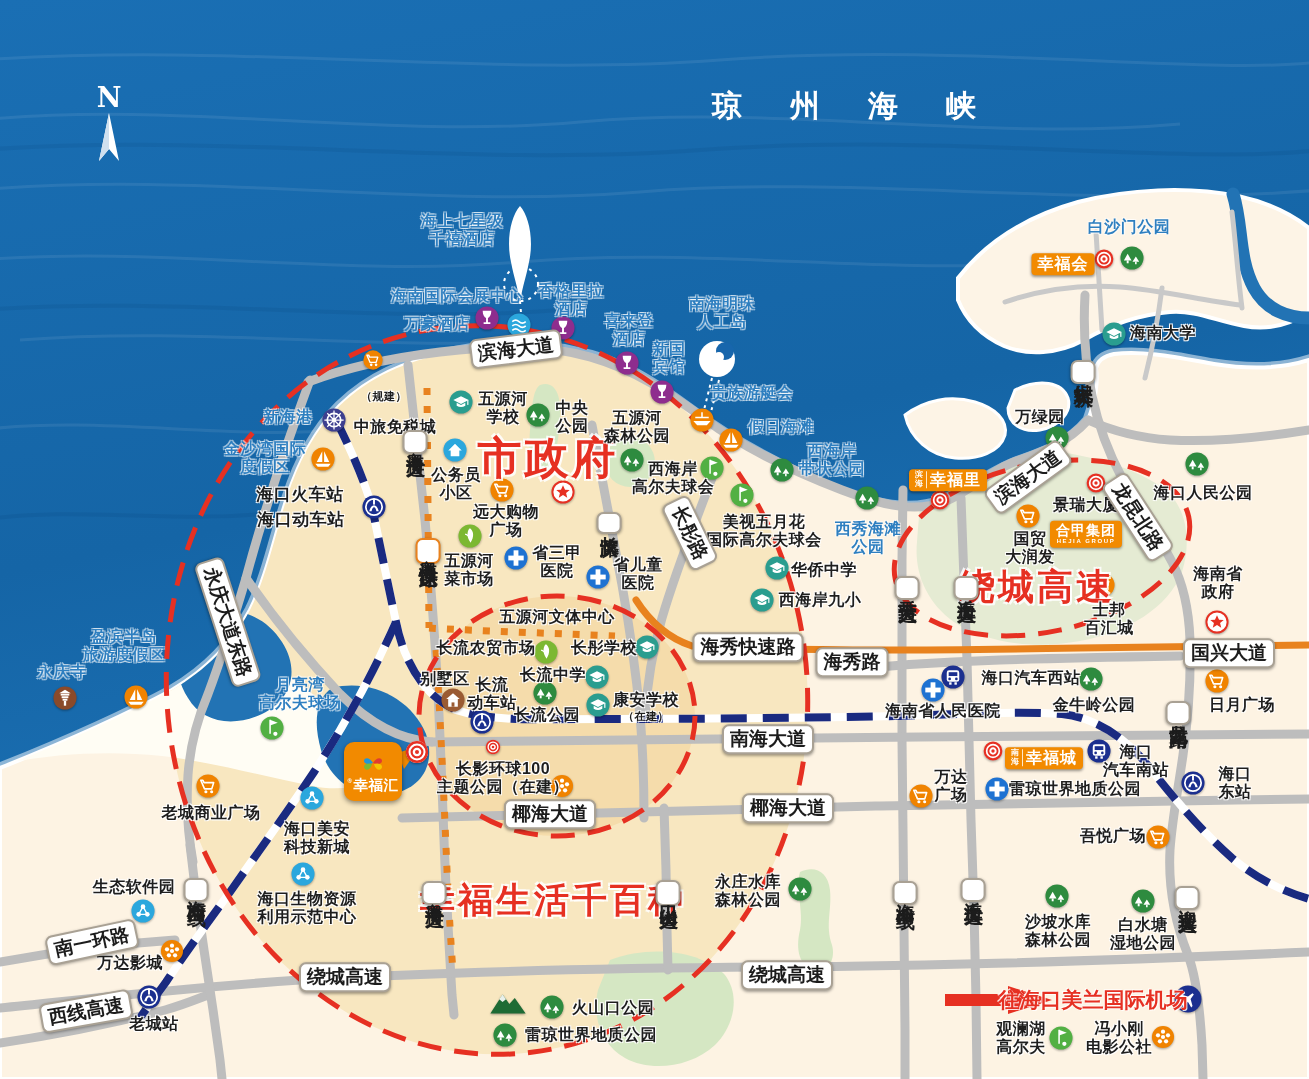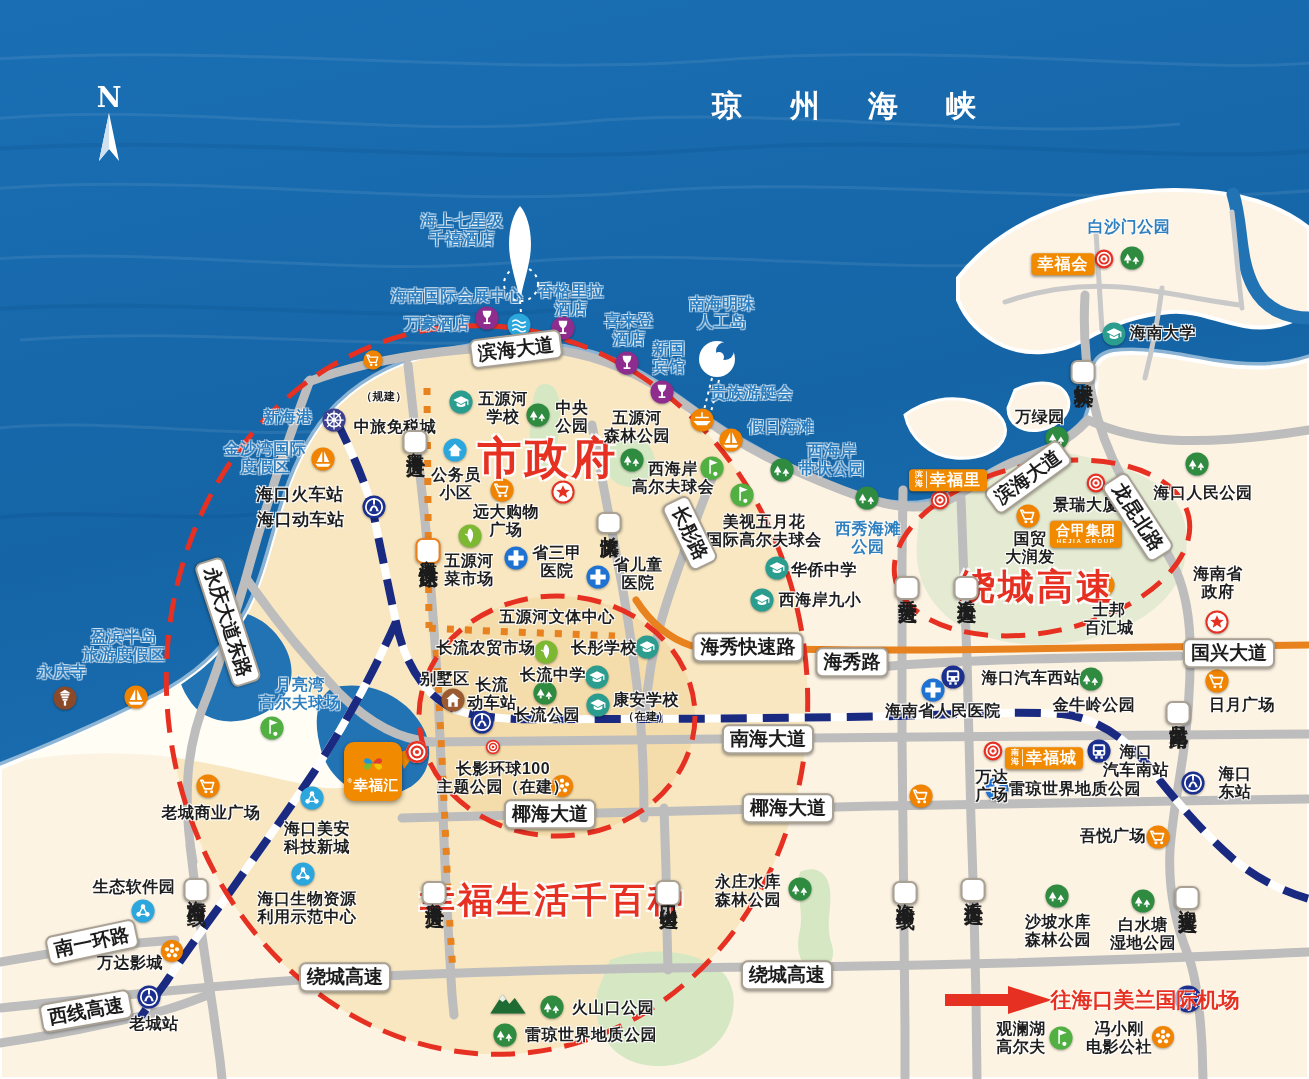--- a/index.html
+++ b/index.html
@@ -293,41 +293,41 @@
     <div class="lbl poi" style="left: 154px; top: 1024px;">老城站</div>
     <div class="lbl poi" style="left: 307px; top: 908px;">海口生物资源
 利用示范中心</div>
     <div class="lbl poi" style="left: 1023px; top: 678px; padding-left: 16px;">海口汽车西站</div>
     <div class="lbl poi" style="left: 1094px; top: 705px;">金牛岭公园</div>
     <div class="lbl poi" style="left: 943px; top: 711px;">海南省人民医院</div>
     <div class="lbl poi" style="left: 1242px; top: 705px;">日月广场</div>
     <div class="lbl poi" style="left: 1136px; top: 761px;">海口
 汽车南站</div>
     <div class="lbl poi" style="left: 1075px; top: 789px;">雷琼世界地质公园</div>
-    <div class="lbl poi" style="left: 992px; top: 786px;">万达
+    <div class="lbl poi" style="left: 951px; top: 786px;">万达
 广场</div>
     <div class="lbl poi" style="left: 1235px; top: 783px;">海口
 东站</div>
     <div class="lbl poi" style="left: 1113px; top: 836px;">吾悦广场</div>
     <div class="lbl poi" style="left: 1058px; top: 931px;">沙坡水库
 森林公园</div>
     <div class="lbl poi" style="left: 1143px; top: 934px;">白水塘
 湿地公园</div>
     <div class="lbl poi" style="left: 748px; top: 891px;">永庄水库
 森林公园</div>
     <div class="lbl poi" style="left: 613px; top: 1008px;">火山口公园</div>
     <div class="lbl poi" style="left: 591px; top: 1035px;">雷琼世界地质公园</div>
     <div class="lbl poi" style="left: 1021px; top: 1038px;">观澜湖
 高尔夫</div>
     <div class="lbl poi" style="left: 1119px; top: 1038px;">冯小刚
 电影公社</div>
     <div class="area" style="font-size: 44px; left: 548px; top: 458px;">市政府</div>
     <div class="area" style="font-size: 36px; left: 1037px; top: 587px;">绕城高速</div>
     <div class="area" style="font-size: 35px; left: 553px; top: 900px;">幸福生活千百种</div>
-    <div class="airlbl" style="left: 1145px; top: 1000px;">往海口美兰国际机场</div>
+    <div class="airlbl" style="left: 1093px; top: 1000px;">往海口美兰国际机场</div>
     <div class="rpill" style="left: 516px; top: 349px; transform: translate(-50%, -50%) rotate(-7deg);">滨海大道</div>
     <div class="rpill" style="left: 1028px; top: 477px; transform: translate(-50%, -50%) rotate(-36deg);">滨海大道</div>
     <div class="rpill vert" style="left: 415px; top: 442px; transform: translate(-50%, -50%) rotate(0deg);">粤海大道</div>
     <div class="rpill vert accent" style="left: 428px; top: 551px; transform: translate(-50%, -50%) rotate(0deg);">粤海快速路</div>
     <div class="rpill vert" style="left: 434px; top: 893px; transform: translate(-50%, -50%) rotate(0deg);">粤海大道</div>
     <div class="rpill vert" style="left: 609px; top: 523px; transform: translate(-50%, -50%) rotate(0deg);">长滨路</div>
     <div class="rpill" style="left: 690px; top: 533px; transform: translate(-50%, -50%) rotate(64deg);">长彤路</div>
     <div class="rpill" style="left: 228px; top: 622px; transform: translate(-50%, -50%) rotate(72deg);">永庆大道东路</div>
     <div class="rpill" style="left: 748px; top: 647px; transform: translate(-50%, -50%) rotate(0deg);">海秀快速路</div>
     <div class="rpill" style="left: 852px; top: 662px; transform: translate(-50%, -50%) rotate(0deg);">海秀路</div>

